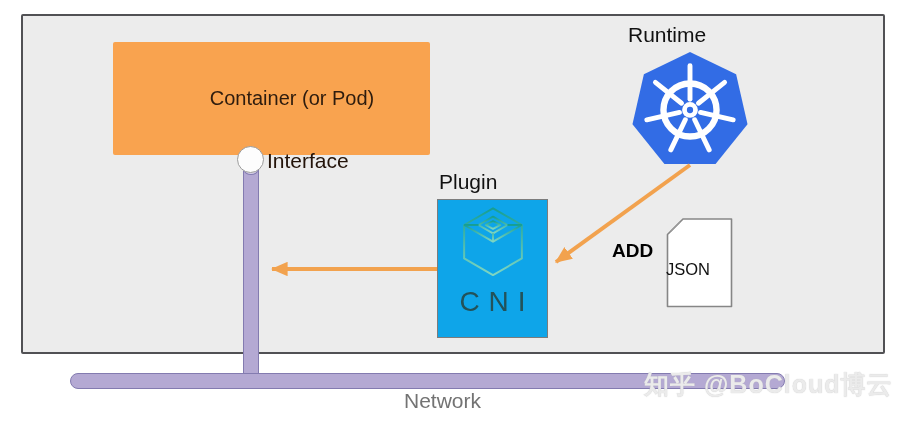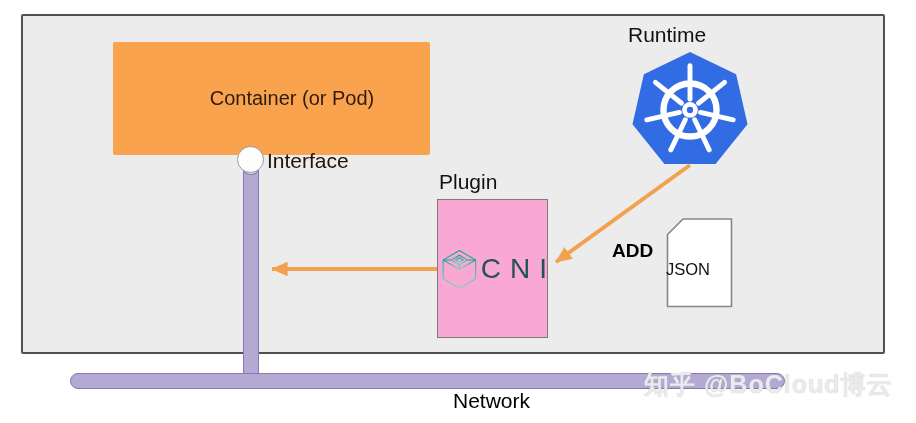--- a/index.html
+++ b/index.html
@@ -27,26 +27,26 @@
   }
   .iface-circle{
     position:absolute;left:237px;top:146px;width:25px;height:25px;
     border-radius:50%;background:#fdfdfd;border:1.5px solid #9b9b9b;
   }
   .iface-label{position:absolute;left:267px;top:149px;font-size:21px;color:#231309;}
   .h-bar{
     position:absolute;left:70px;top:373px;width:713px;height:14px;
     background:#b4a9d3;border:1px solid #837bb0;border-radius:9px;
   }
-  .network-label{position:absolute;left:355px;top:389px;width:175px;text-align:right;font-size:21px;color:#000000;}
+  .network-label{position:absolute;left:355px;top:389px;width:175px;text-align:center;font-size:21px;color:#737373;}
   .plugin-label{position:absolute;left:439px;top:170px;font-size:21px;color:#111;}
   .plugin-box{
     position:absolute;left:437px;top:199px;width:109px;height:137px;
-    background:#f9a8d4;border:1.5px solid #7c7c7c;
-    display:flex;flex-direction:row;align-items:center;
+    background:#0ea5e9;border:1.5px solid #7c7c7c;
+    display:flex;flex-direction:column;align-items:center;
   }
   .cni-logo{margin-top:6px;}
   .cni-text{font-size:28px;color:#235259;letter-spacing:9px;margin-right:-9px;margin-top:1px;}
   .runtime-label{position:absolute;left:628px;top:23px;width:124px;text-align:left;font-size:21px;color:#111;}
   .k8s-logo{position:absolute;left:628px;top:50px;}
   .arrows-svg{position:absolute;left:0;top:0;width:916px;height:423px;pointer-events:none;}
   .add-label{position:absolute;left:612px;top:220px;font-size:19px;font-weight:600;color:#000;margin-top:20px;}
   .json-doc{position:absolute;left:666px;top:218px;width:67px;height:90px;}
   .json-label{position:absolute;left:666px;top:260px;width:67px;font-size:16.5px;color:#111;}
   .watermark{

